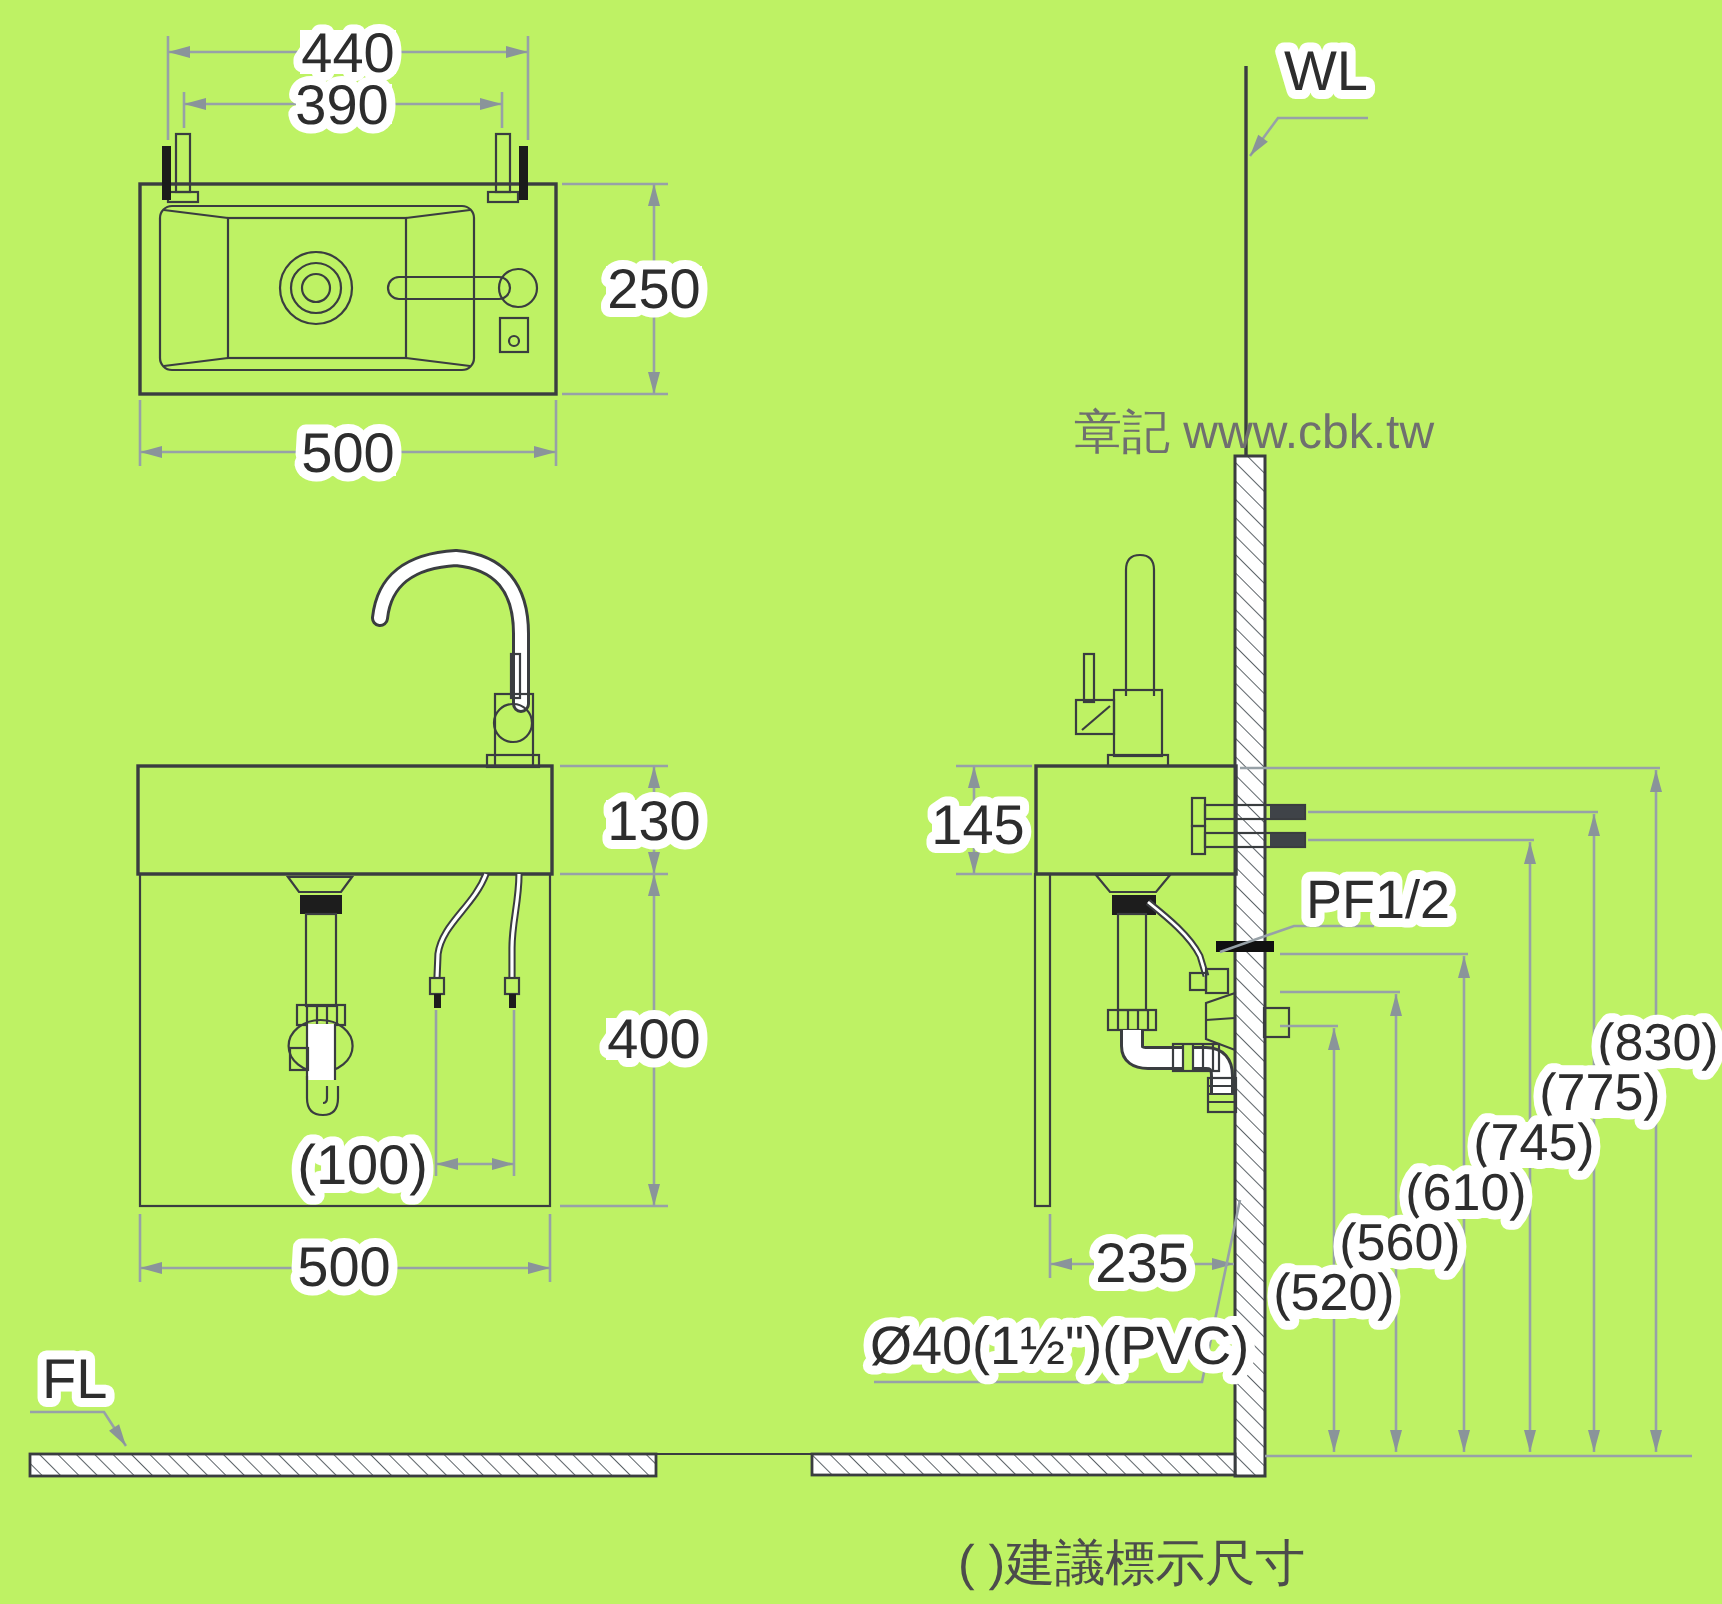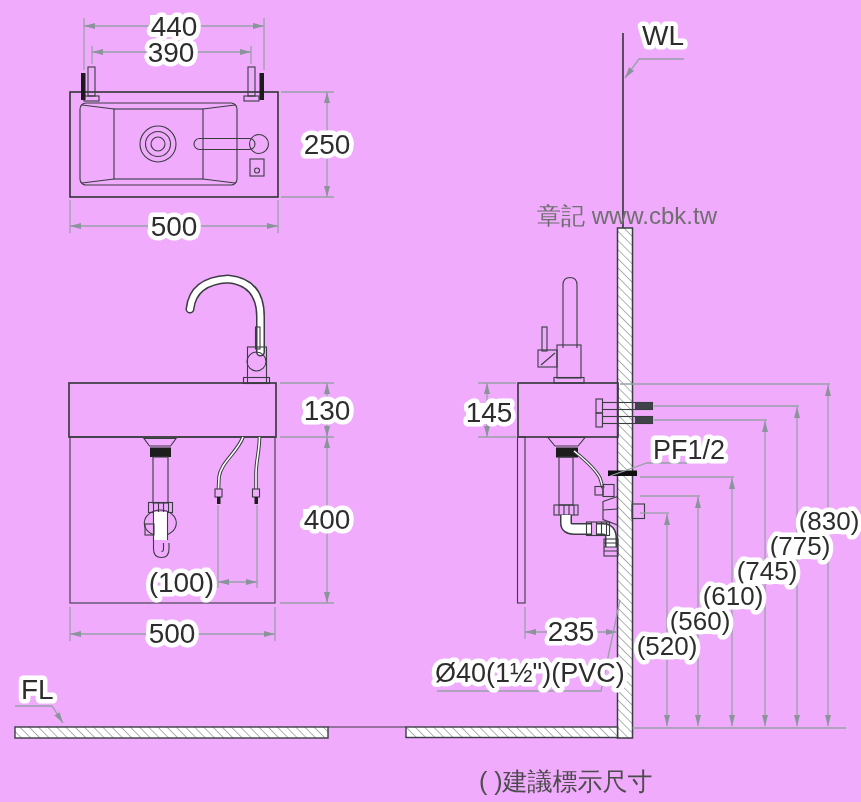--- a/index.html
+++ b/index.html
@@ -1,16 +1,16 @@
 <!DOCTYPE html>
 <html><head>
 <meta charset="utf-8">
 <style>
   html,body{margin:0;padding:0;background:#ffffff;}
-  #stage{position:relative;width:861px;height:802px;background:#f0abfc;overflow:hidden;
+  #stage{position:relative;width:861px;height:802px;background:#bef264;overflow:hidden;
          font-family:"Liberation Sans","DejaVu Sans",sans-serif;}
   svg{display:block;}
   .dim{stroke:#97a1a7;stroke-width:1.3;fill:none;}
   .draw{stroke:#3a3d40;stroke-width:1.7;fill:none;}
   .thin{stroke-width:1.1;}
   .t{font-family:"Liberation Sans","DejaVu Sans",sans-serif;fill:#2d2d2d;
      paint-order:stroke;stroke:#ffffff;stroke-width:9px;stroke-linejoin:round;}
   .d28{font-size:28px;}
   .d27{font-size:27px;}
   .d26{font-size:26px;}

